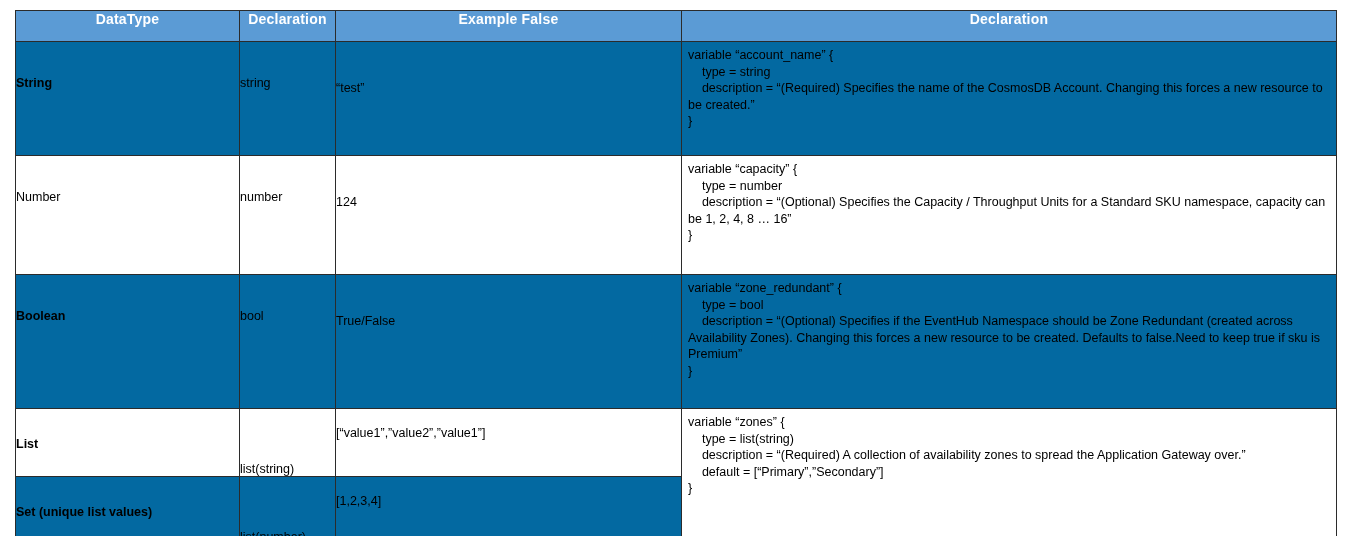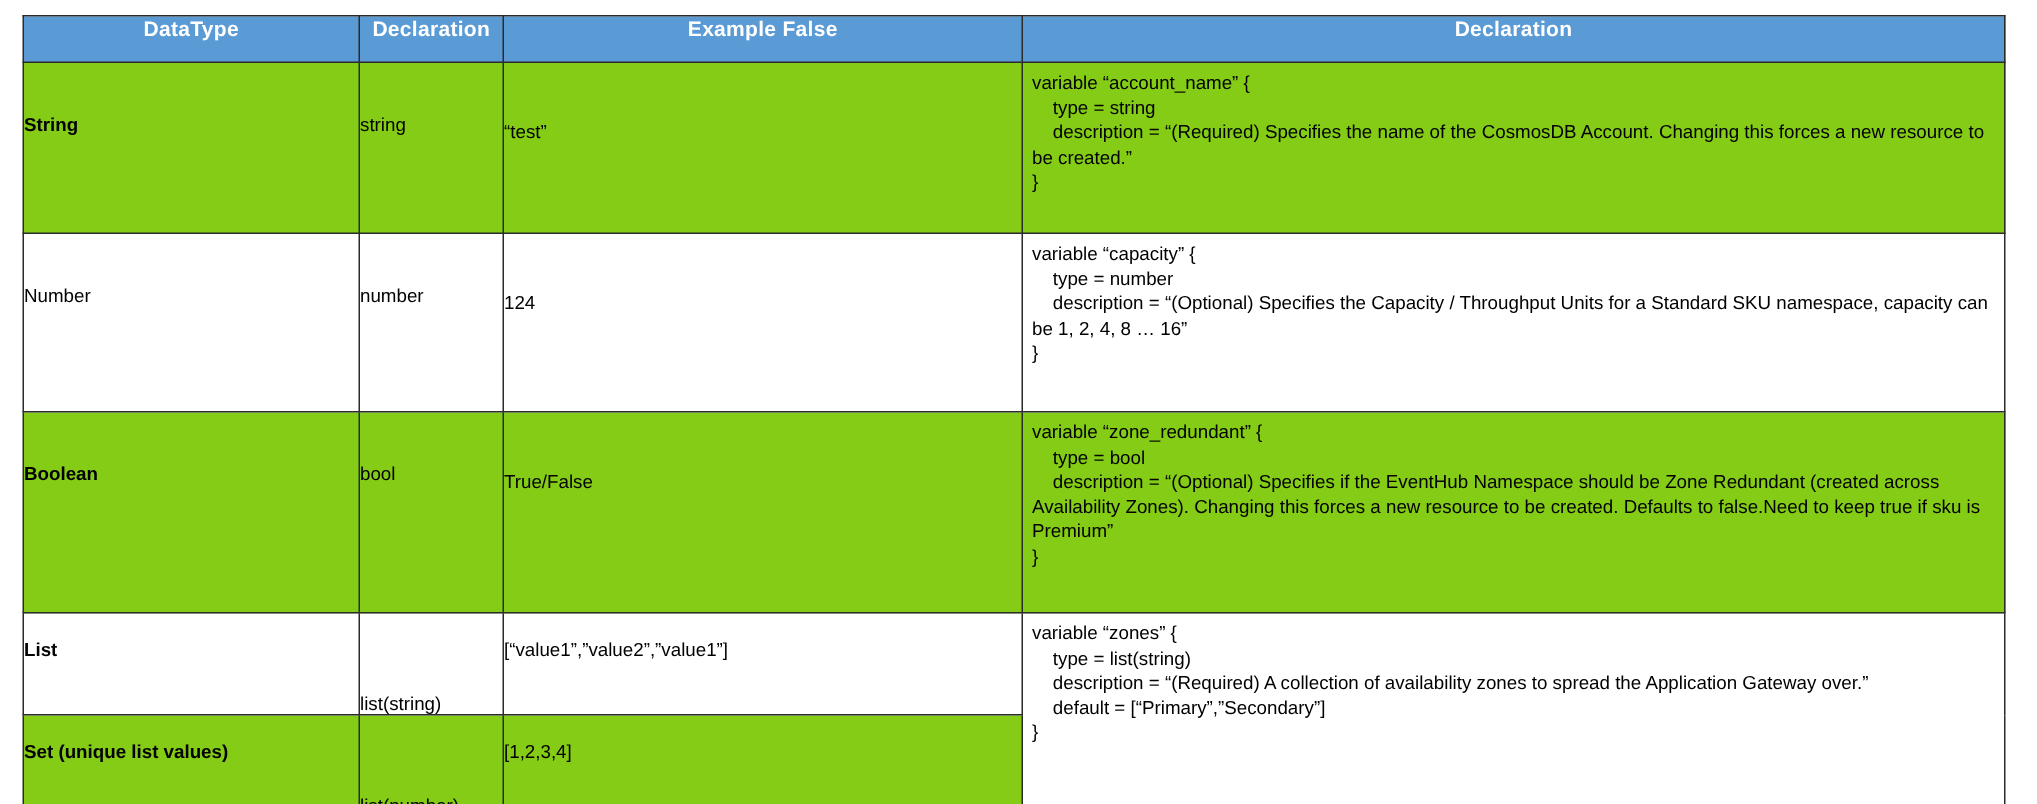--- a/index.html
+++ b/index.html
@@ -42,38 +42,38 @@
     text-align: center;
     height: 30px;
     vertical-align: middle;
     letter-spacing: 0.2px;
     border-bottom: 2px solid #1f3864;
   }
   td.cell {
     padding: 6px 8px 4px 8px;
   }
   tr.tint > td {
-    background: #84cc16;
+    background: #0369a1;
   }
   tr.plain > td {
     background: #ffffff;
   }
   td.decl-merged-white {
     background: #ffffff !important;
   }
   .dt-label {
     font-weight: bold;
     font-size: 12.5px;
     padding-top: 34px;
   }
   .dt-label.normal {
     font-weight: normal;
   }
   .dt-label.short {
-    padding-top: 17px;
+    padding-top: 28px;
   }
   .decl-type {
     font-size: 12.5px;
     padding-top: 34px;
   }
   .decl-type.short {
     padding-top: 33px;
     margin-top: 20px;
   }
   .ex-val {

